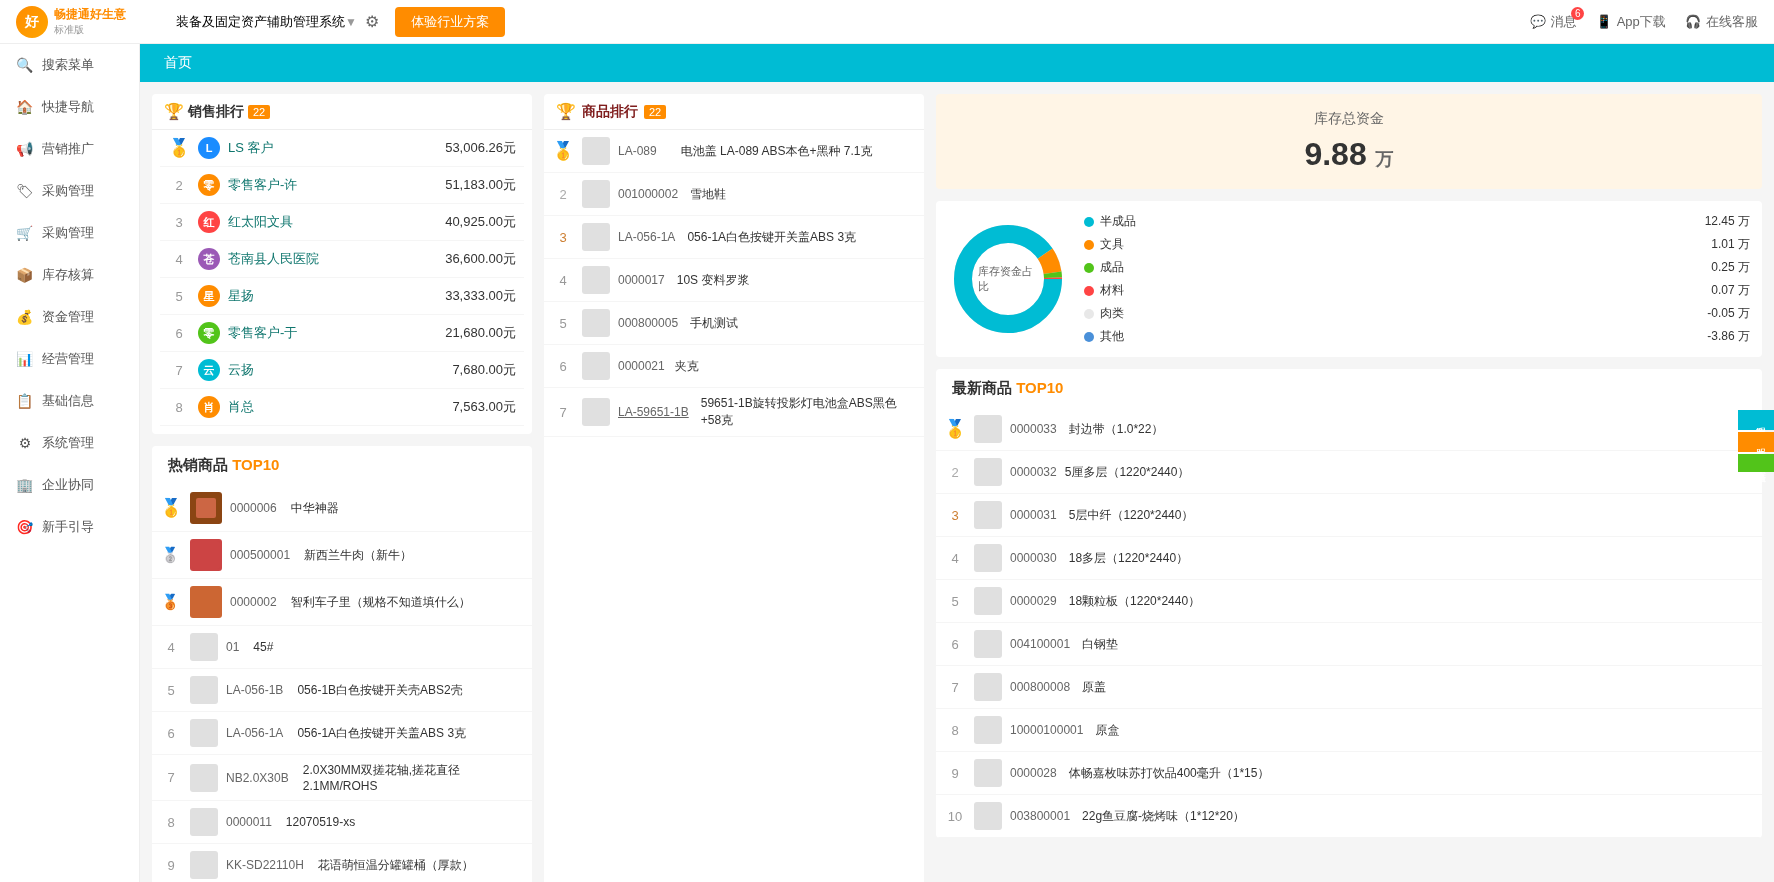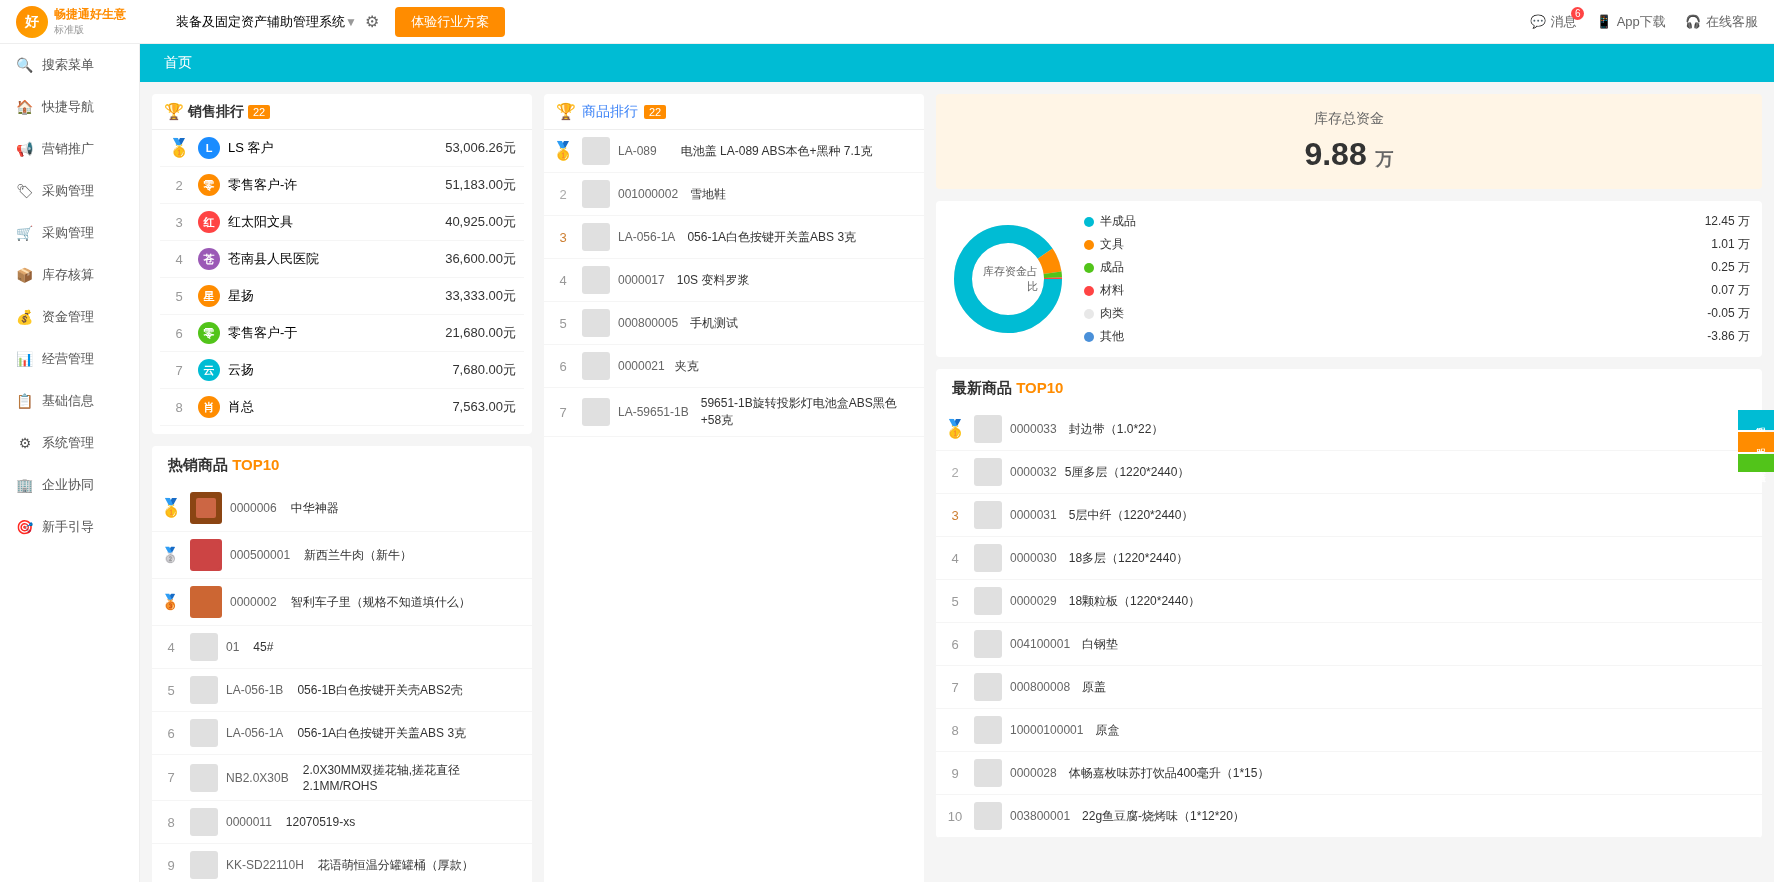--- a/index.html
+++ b/index.html
@@ -38,36 +38,36 @@
 
     
     .right-panel { flex: 1; display: flex; flex-direction: column; gap: 12px; }
 
     .card { background: #fff; border-radius: 4px; overflow: hidden; }
 
     
     .rank-list { padding: 0 8px 8px; }
     .rank-item { display: flex; align-items: center; padding: 7px 8px; gap: 8px; border-bottom: 1px solid #f5f5f5; }
     .rank-badge { width: 22px; height: 22px; border-radius: 50%; display: flex; align-items: center; justify-content: center; color: white; font-size: 11px; font-weight: bold; flex-shrink: 0; }
-    .rank-name { flex: 1; font-size: 13px; color: #000000; }
+    .rank-name { flex: 1; font-size: 13px; color: #0f766e; }
     .rank-amount { font-size: 13px; color: #333; font-weight: 500; }
 
     
     .product-item { display: flex; align-items: center; padding: 7px 8px; gap: 8px; border-bottom: 1px solid #f5f5f5; }
     .product-img { width: 32px; height: 32px; background: #e8e8e8; border-radius: 3px; display: flex; align-items: center; justify-content: center; flex-shrink: 0; font-size: 10px; color: #999; overflow: hidden; }
     .product-code { font-size: 12px; color: #666; }
     .product-name { font-size: 12px; color: #333; flex: 1; }
 
     
     .inventory-card { background: #fff5e6; border-radius: 4px; padding: 16px; text-align: center; }
 
     
     .chart-area { display: flex; align-items: center; padding: 12px; gap: 16px; }
     .donut-container { position: relative; width: 120px; height: 120px; flex-shrink: 0; }
-    .donut-label-center { position: absolute; top: 50%; left: 50%; transform: translate(-50%, -50%); font-size: 11px; color: #666; text-align: right; }
+    .donut-label-center { position: absolute; top: 50%; left: 50%; transform: translate(-50%, -50%); font-size: 11px; color: #666; text-align: left; }
     .chart-legend { display: flex; flex-direction: column; gap: 6px; flex: 1; }
     .legend-item { display: flex; align-items: center; gap: 6px; font-size: 12px; }
     .legend-dot { width: 10px; height: 10px; border-radius: 50%; flex-shrink: 0; }
     .legend-name { color: #333; flex: 1; }
     .legend-value { color: #333; font-weight: 500; }
 
     
     .scroll-list { max-height: 320px; overflow-y: auto; }
     .scroll-list::-webkit-scrollbar { width: 4px; }
     .scroll-list::-webkit-scrollbar-thumb { background: #ddd; border-radius: 2px; }
@@ -327,21 +327,21 @@
             <span class="product-name">花语萌恒温分罐罐桶（厚款）</span>
           </div>
         </div>
       </div>
     </div>
 
     <div class="middle-panel">
       <div class="card" style="flex:1;overflow:hidden;">
         <div class="top-section-title" style="display:flex;align-items:center;gap:6px;padding:8px 12px;border-bottom:1px solid #eee;">
           <span style="color:#ffb800;font-size:16px;">🏆</span>
-          <span style="font-size:14px;font-weight:normal;color:#3b82f6;text-align:center;">商品排行</span>
+          <span style="font-size:14px;font-weight:bold;color:#7f1d1d;text-align:center;">商品排行</span>
           <span style="background:#ff8c00;color:white;font-size:11px;padding:1px 5px;border-radius:2px;">22</span>
         </div>
         <div class="scroll-list">
 
           <div class="product-item">
             <span style="color:#ffb800;font-size:18px;width:22px;">🥇</span>
             <div class="small-img"></div>
             <span class="product-code" style="margin-right:16px;">LA-089</span>
             <span class="product-name">电池盖 LA-089 ABS本色+黑种 7.1克</span>
           </div>
@@ -377,21 +377,21 @@
           <div class="product-item">
             <span style="width:22px;text-align:center;color:#999;font-size:13px;">6</span>
             <div class="small-img"></div>
             <span class="product-code" style="margin-right:2px;">0000021</span>
             <span class="product-name">夹克</span>
           </div>
 
           <div class="product-item">
             <span style="width:22px;text-align:center;color:#999;font-size:13px;">7</span>
             <div class="small-img"></div>
-            <span class="product-code" style="margin-right:4px;">LA-59651-1B</span>
+            <span class="product-code" style="margin-right:4px;text-decoration:underline;">LA-59651-1B</span>
             <span class="product-name">59651-1B旋转投影灯电池盒ABS黑色+58克</span>
           </div>
         </div>
       </div>
     </div>
 
     <div class="right-panel">
 
       <div class="card inventory-card">
         <div style="font-size:14px;color:#666;margin-bottom:8px;">库存总资金</div>

